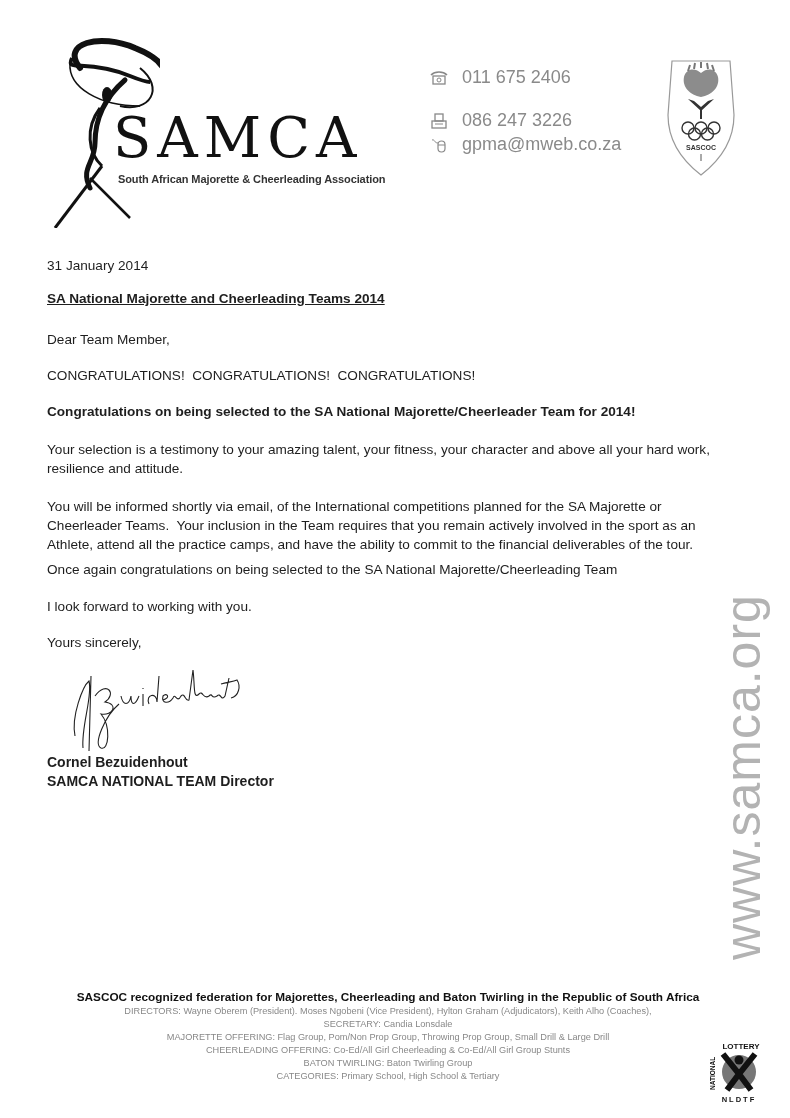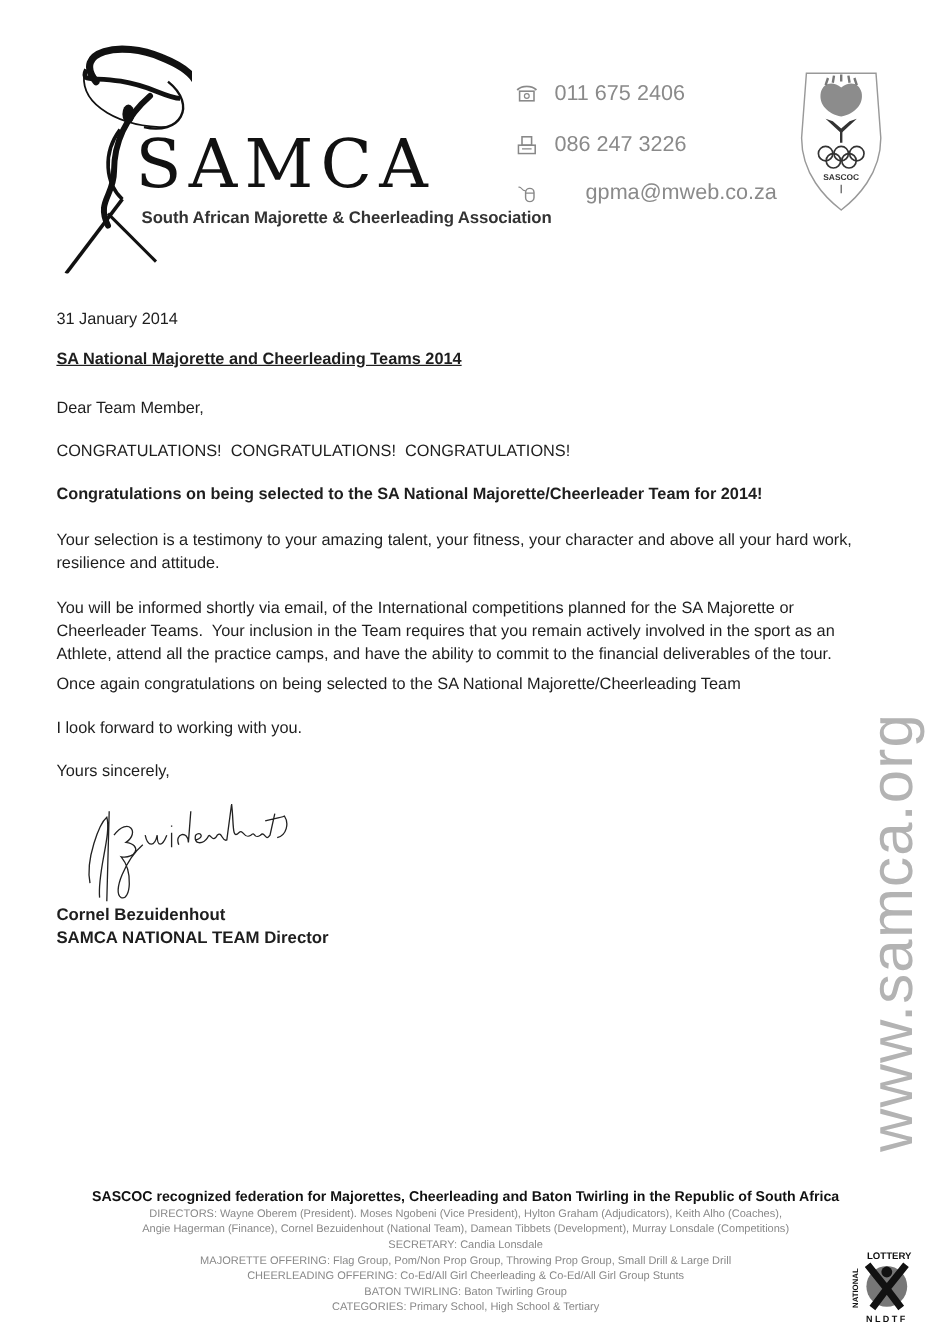--- a/index.html
+++ b/index.html
@@ -4,28 +4,28 @@
 <style>
   html, body { margin: 0; padding: 0; background: #ffffff; }
   body { width: 790px; height: 1118px; position: relative; overflow: hidden;
          font-family: "Liberation Sans", "DejaVu Sans", sans-serif; color: #1a1a1a; }
   .abs { position: absolute; }
 
   
   .logo-figure { left: 40px; top: 18px; width: 120px; height: 210px; }
   .logo-wordmark { left: 113px; top: 110px; font-family: "DejaVu Serif", "Liberation Serif", serif;
                    font-size: 56px; letter-spacing: 6px; color: #111; line-height: 1; font-weight: normal; }
-  .logo-tagline { left: 118px; top: 173px; font-size: 14px; font-weight: bold; color: #333; letter-spacing: -0.1px; }
+  .logo-tagline { left: 118px; top: 173px; font-size: 11px; font-weight: bold; color: #333; letter-spacing: -0.1px; }
 
   
   .contact { left: 428px; font-size: 18px; color: #8a8a8a; display: flex; align-items: center; }
   .contact .ico { width: 22px; height: 18px; margin-right: 12px; display: inline-flex; align-items: center; justify-content: center; }
   .contact-phone { top: 67px; }
   .contact-fax { top: 110px; }
-  .contact-email { top: 150px; gap: 26px; }
+  .contact-email { top: 134px; }
 
   
   .sascoc { left: 664px; top: 55px; width: 74px; height: 122px; }
 
   
   .letter { left: 47px; top: 256px; width: 690px; font-size: 13.6px; line-height: 19px; color: #1e1e1e; }
   .letter p { margin: 0; }
   .date { position: absolute; top: 0; }
   .subject { position: absolute; top: 33px; font-weight: bold; text-decoration: underline; }
   .salutation { position: absolute; top: 74px; }
@@ -133,21 +133,20 @@
   </svg>
   <p class="signer-name">Cornel Bezuidenhout</p>
   <p class="signer-title">SAMCA NATIONAL TEAM Director</p>
 </div>
 
 <div class="abs website">www.samca.org</div>
 
 <div class="abs footer">
   <div class="footer-head">SASCOC recognized federation for Majorettes, Cheerleading and Baton Twirling in the Republic of South Africa</div>
   <div class="footer-line">DIRECTORS: Wayne Oberem (President). Moses Ngobeni (Vice President), Hylton Graham (Adjudicators), Keith Alho (Coaches),</div>
-  <div class="footer-line">Angie Hagerman (Finance), Cornel Bezuidenhout (National Team), Damean Tibbets (Development), Murray Lonsdale (Competitions)</div>
   <div class="footer-line">SECRETARY: Candia Lonsdale</div>
   <div class="footer-line">MAJORETTE OFFERING: Flag Group, Pom/Non Prop Group, Throwing Prop Group, Small Drill &amp; Large Drill</div>
   <div class="footer-line">CHEERLEADING OFFERING: Co-Ed/All Girl Cheerleading &amp; Co-Ed/All Girl Group Stunts</div>
   <div class="footer-line">BATON TWIRLING: Baton Twirling Group</div>
   <div class="footer-line">CATEGORIES: Primary School, High School &amp; Tertiary</div>
 </div>
 
 <svg class="abs lottery" viewBox="0 0 60 64">
   <circle cx="34" cy="32" r="17" fill="#777"></circle>
   <path d="M18 14 L34 34 L50 14 M22 50 L34 34 L46 50" stroke="#111" stroke-width="6" fill="none"></path>

